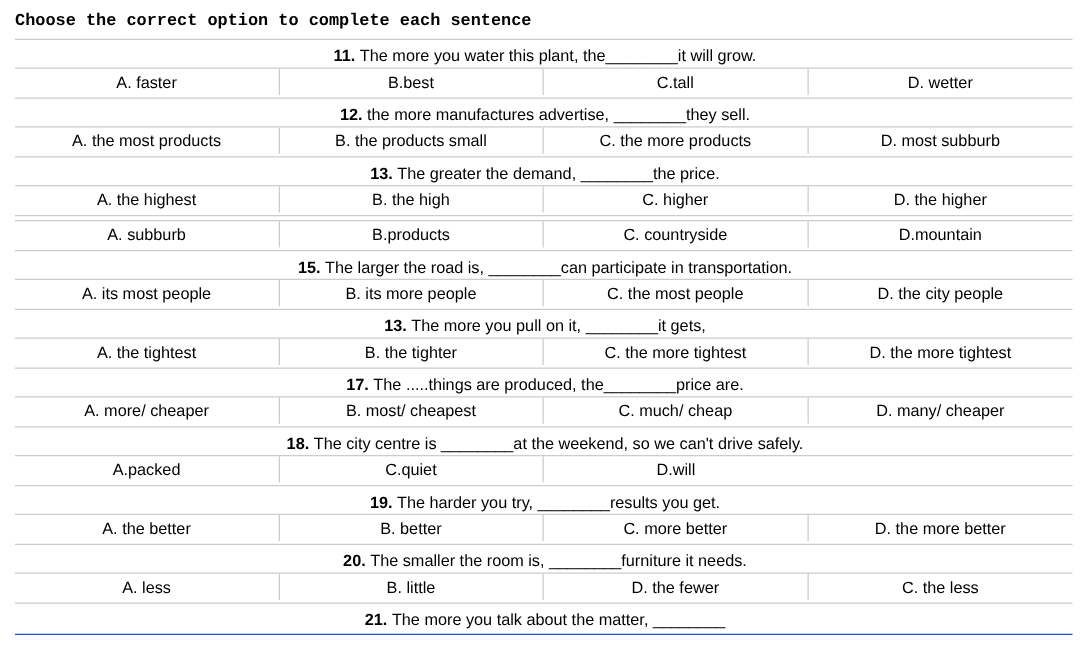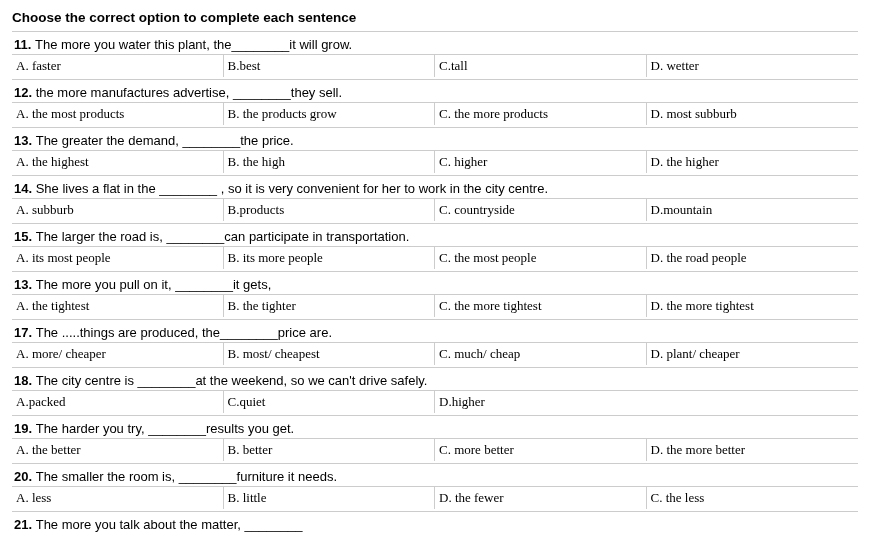--- a/index.html
+++ b/index.html
@@ -8,45 +8,46 @@
       font-size: 13px;
       background: #fff;
       color: #000;
       padding: 10px 12px;
       width: 870px;
     }
     .title {
       font-weight: bold;
       margin-bottom: 6px;
       font-size: 13.5px;
+      font-family: Liberation Mono, monospace;
     }
     .question-row {
       border-top: 1px solid #ccc;
       padding: 3px 0 2px 0;
       font-size: 13px;
+      text-align: center;
     }
     .question-text {
       padding: 2px 0 2px 2px;
     }
     .options-row {
       display: grid;
       grid-template-columns: 1fr 1fr 1fr 1fr;
       border-top: 1px solid #ccc;
     }
     .option-cell {
       padding: 3px 4px;
       border-right: 1px solid #ccc;
       font-size: 13px;
-      font-family: Liberation Serif, serif;
     }
     .option-cell:last-child {
       border-right: none;
     }
     .last-question {
-      border-bottom: 3px solid #1d4ed8;
+      border-bottom: 1px solid #1d4ed8;
     }
   </style>
 </head>
 <body>
 
 <div class="title">Choose the correct option to complete each sentence</div>
 
 <div id="questions-container">
     <div class="question-row">
       <div class="question-text"><strong>11. </strong>The more you water this plant, the________it will grow.</div>
@@ -54,76 +55,75 @@
         <div class="option-cell">A. faster</div>
         <div class="option-cell">B.best</div>
         <div class="option-cell">C.tall</div>
         <div class="option-cell">D. wetter</div>
       </div>
     </div>
     <div class="question-row">
       <div class="question-text"><strong>12. </strong>the more manufactures advertise, ________they sell.</div>
       <div class="options-row">
         <div class="option-cell">A. the most products</div>
-        <div class="option-cell">B. the products grow</div>
+        <div class="option-cell">B. the products small</div>
         <div class="option-cell">C. the more products</div>
         <div class="option-cell">D. most subburb</div>
       </div>
     </div>
     <div class="question-row">
       <div class="question-text"><strong>13. </strong>The greater the demand, ________the price.</div>
       <div class="options-row">
         <div class="option-cell">A. the highest</div>
         <div class="option-cell">B. the high</div>
         <div class="option-cell">C. higher</div>
         <div class="option-cell">D. the higher</div>
       </div>
     </div>
     <div class="question-row">
-      <div class="question-text"><strong>14. </strong>She lives a flat in the ________ , so it is very convenient for her to work in the city centre.</div>
       <div class="options-row">
         <div class="option-cell">A. subburb</div>
         <div class="option-cell">B.products</div>
         <div class="option-cell">C. countryside</div>
         <div class="option-cell">D.mountain</div>
       </div>
     </div>
     <div class="question-row">
       <div class="question-text"><strong>15. </strong>The larger the road is, ________can participate in transportation.</div>
       <div class="options-row">
         <div class="option-cell">A. its most people</div>
         <div class="option-cell">B. its more people</div>
         <div class="option-cell">C. the most people</div>
-        <div class="option-cell">D. the road people</div>
+        <div class="option-cell">D. the city people</div>
       </div>
     </div>
     <div class="question-row">
       <div class="question-text"><strong>13. </strong>The more you pull on it, ________it gets,</div>
       <div class="options-row">
         <div class="option-cell">A. the tightest</div>
         <div class="option-cell">B. the tighter</div>
         <div class="option-cell">C. the more tightest</div>
         <div class="option-cell">D. the more tightest</div>
       </div>
     </div>
     <div class="question-row">
       <div class="question-text"><strong>17. </strong>The .....things are produced, the________price are.</div>
       <div class="options-row">
         <div class="option-cell">A. more/ cheaper</div>
         <div class="option-cell">B. most/ cheapest</div>
         <div class="option-cell">C. much/ cheap</div>
-        <div class="option-cell">D. plant/ cheaper</div>
+        <div class="option-cell">D. many/ cheaper</div>
       </div>
     </div>
     <div class="question-row">
       <div class="question-text"><strong>18. </strong>The city centre is ________at the weekend, so we can't drive safely.</div>
       <div class="options-row">
         <div class="option-cell">A.packed</div>
         <div class="option-cell">C.quiet</div>
-        <div class="option-cell">D.higher</div>
+        <div class="option-cell">D.will</div>
       </div>
     </div>
     <div class="question-row">
       <div class="question-text"><strong>19. </strong>The harder you try, ________results you get.</div>
       <div class="options-row">
         <div class="option-cell">A. the better</div>
         <div class="option-cell">B. better</div>
         <div class="option-cell">C. more better</div>
         <div class="option-cell">D. the more better</div>
       </div>

